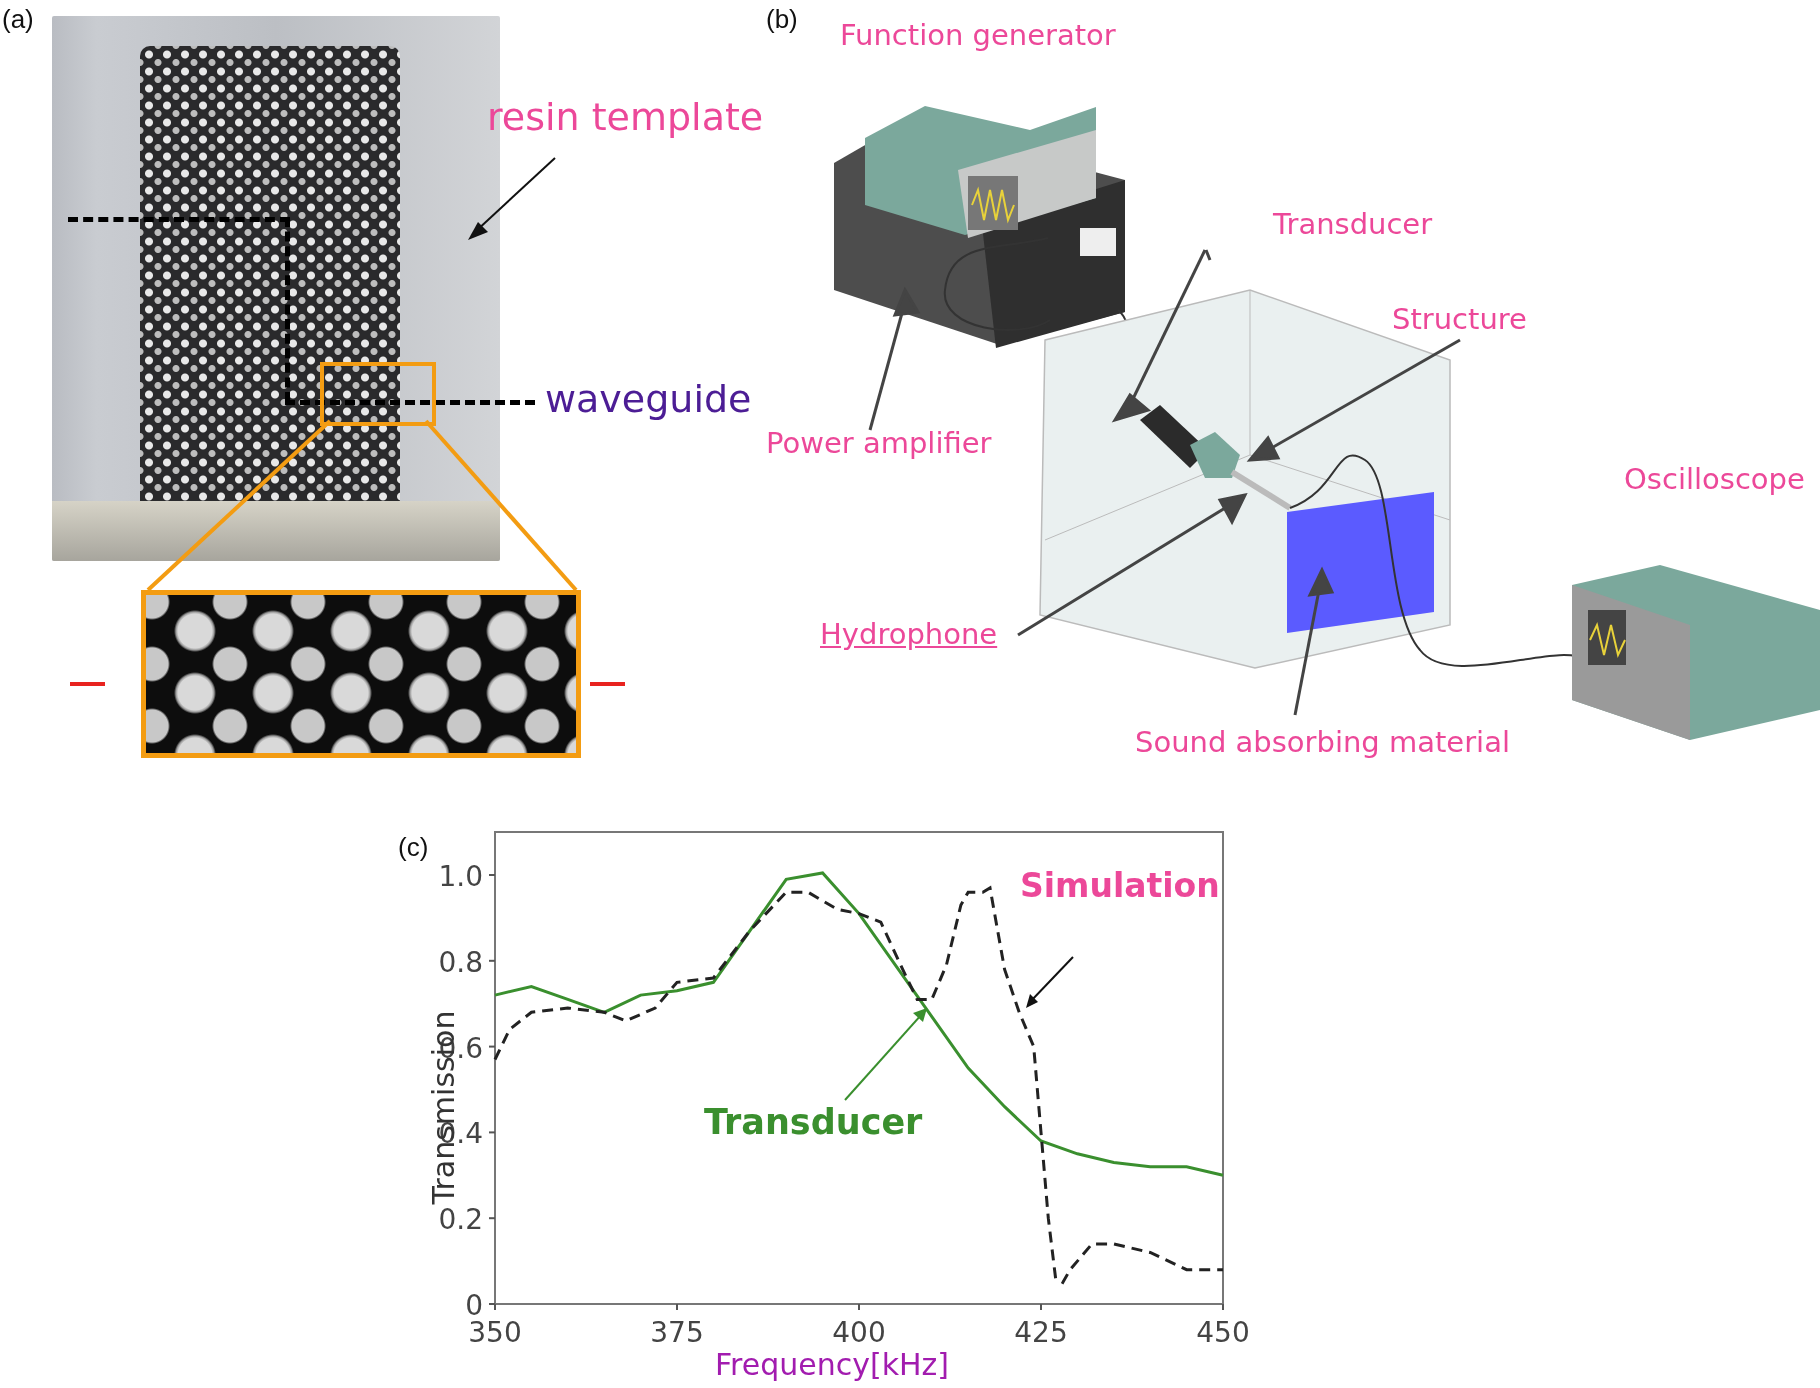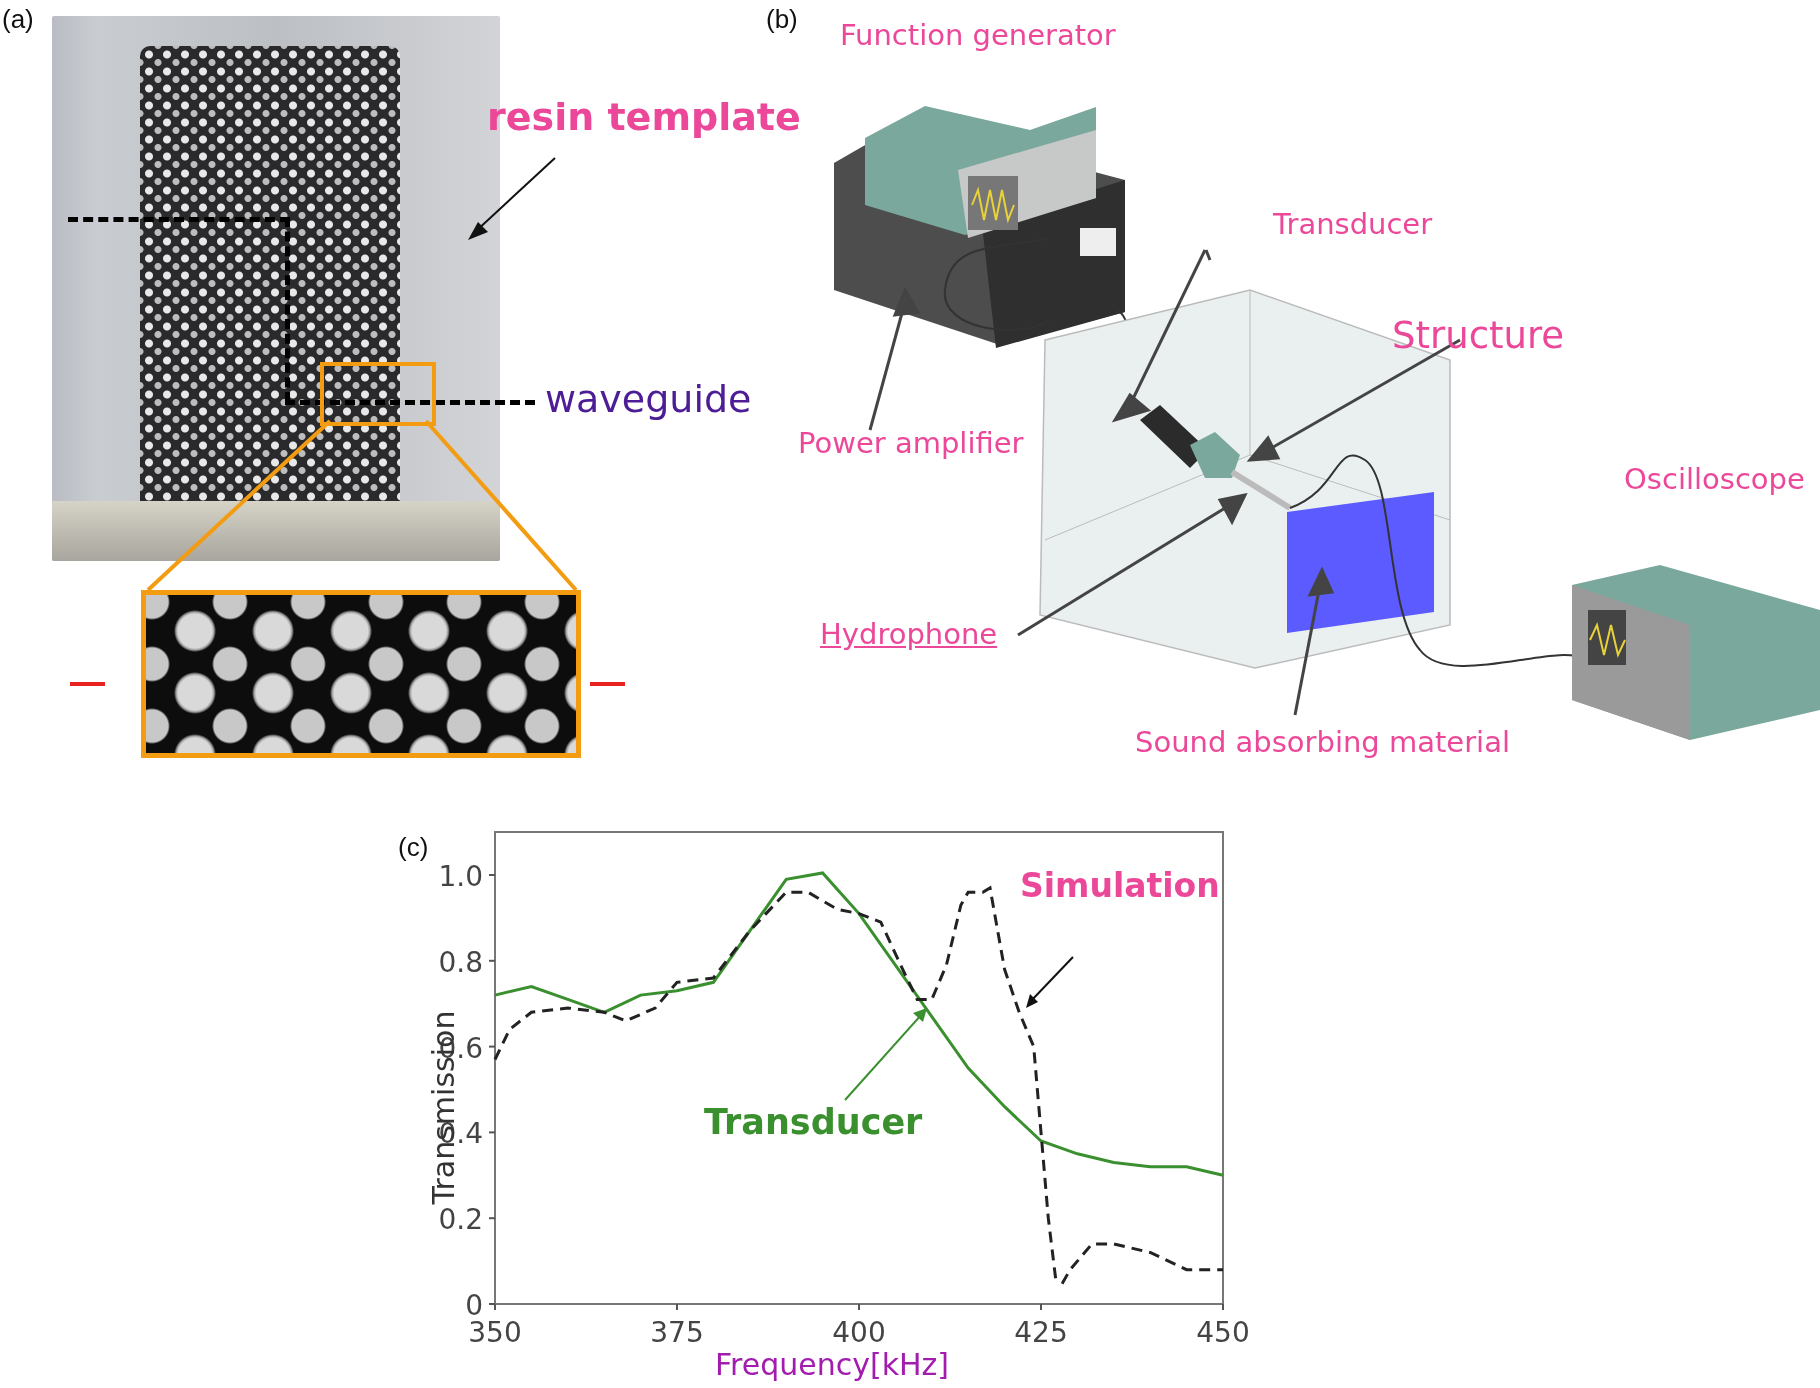--- a/index.html
+++ b/index.html
@@ -32,21 +32,21 @@
 <svg width="1820" height="1388" style="pointer-events:none;">
   <line x1="330" y1="421" x2="148" y2="590" stroke="#f39c12" stroke-width="4"></line>
   <line x1="426" y1="421" x2="576" y2="590" stroke="#f39c12" stroke-width="4"></line>
   <line x1="555" y1="158" x2="475" y2="232" stroke="#111" stroke-width="2"></line>
   <polygon points="468,240 488,232 478,222" fill="#111"></polygon>
   <line x1="70" y1="684" x2="105" y2="684" stroke="#e8231f" stroke-width="4"></line>
   <line x1="150" y1="684" x2="560" y2="684" stroke="#e8231f" stroke-width="4" stroke-dasharray="40,38"></line>
   <line x1="590" y1="684" x2="625" y2="684" stroke="#e8231f" stroke-width="4"></line>
 </svg>
 <div class="inset"></div>
-<div class="abs lbl" style="left:487px;top:95px;font-size:38px;font-weight:bold;">resin template</div>
+<div class="abs lbl" style="left:487px;top:95px;font-size:38px;">resin template</div>
 <div class="abs lbl" style="left:545px;top:377px;font-size:38px;color:#4c1d95;">waveguide</div>
 
 <div class="abs panel-label" style="left:766px;top:4px;">(b)</div>
 <svg width="1820" height="1388">
 
   <polygon points="834,163 905,122 1125,180 1125,312 1000,345 834,290" fill="#4d4d4d"></polygon>
   <polygon points="982,225 1125,180 1125,312 996,348" fill="#2f2f2f"></polygon>
   <rect x="1080" y="228" width="36" height="28" fill="#eee"></rect>
 
   <polygon points="865,138 925,106 1030,130 1096,107 1096,198 965,235 865,205" fill="#7ba89c"></polygon>
@@ -82,22 +82,22 @@
     <line x1="870" y1="430" x2="905" y2="302"></line>
       <polygon points="905,290 895,315 918,312"></polygon>
     <line x1="1018" y1="635" x2="1230" y2="505"></line>
       <polygon points="1245,495 1220,500 1232,522"></polygon>
     <line x1="1295" y1="715" x2="1320" y2="585"></line>
       <polygon points="1322,570 1310,595 1332,592"></polygon>
   </g>
 </svg>
 <div class="abs lbl" style="left:840px;top:18px;font-size:29px;">Function generator</div>
 <div class="abs lbl" style="left:1273px;top:207px;font-size:29px;">Transducer</div>
-<div class="abs lbl" style="left:1392px;top:314px;font-size:37px;">Structure</div>
-<div class="abs lbl" style="left:766px;top:426px;font-size:29px;margin-left:32px;">Power amplifier</div>
+<div class="abs lbl" style="left:1392px;top:302px;font-size:29px;">Structure</div>
+<div class="abs lbl" style="left:766px;top:426px;font-size:29px;">Power amplifier</div>
 <div class="abs lbl" style="left:1624px;top:462px;font-size:29px;">Oscilloscope</div>
 <div class="abs lbl" style="left:820px;top:617px;font-size:29px;text-decoration:underline;">Hydrophone</div>
 <div class="abs lbl" style="left:1135px;top:725px;font-size:29px;">Sound absorbing material</div>
 
 <div class="abs panel-label" style="left:398px;top:832px;">(c)</div>
 <svg id="chart" width="1820" height="1388">
   <rect x="495" y="832" width="728" height="472" fill="none" stroke="#777" stroke-width="2"></rect>
   <g id="yticks">
       <line x1="489" y1="1304" x2="495" y2="1304" stroke="#555" stroke-width="2"></line>
       <text x="483" y="1315" text-anchor="end" font-size="28" fill="#444" font-family="DejaVu Sans, sans-serif">0</text>

